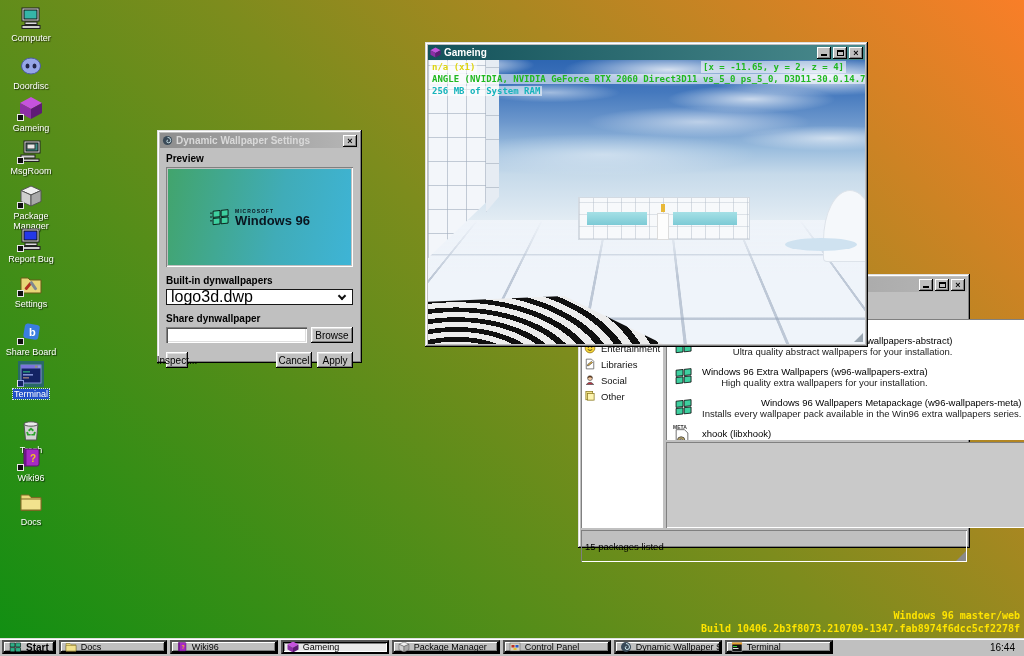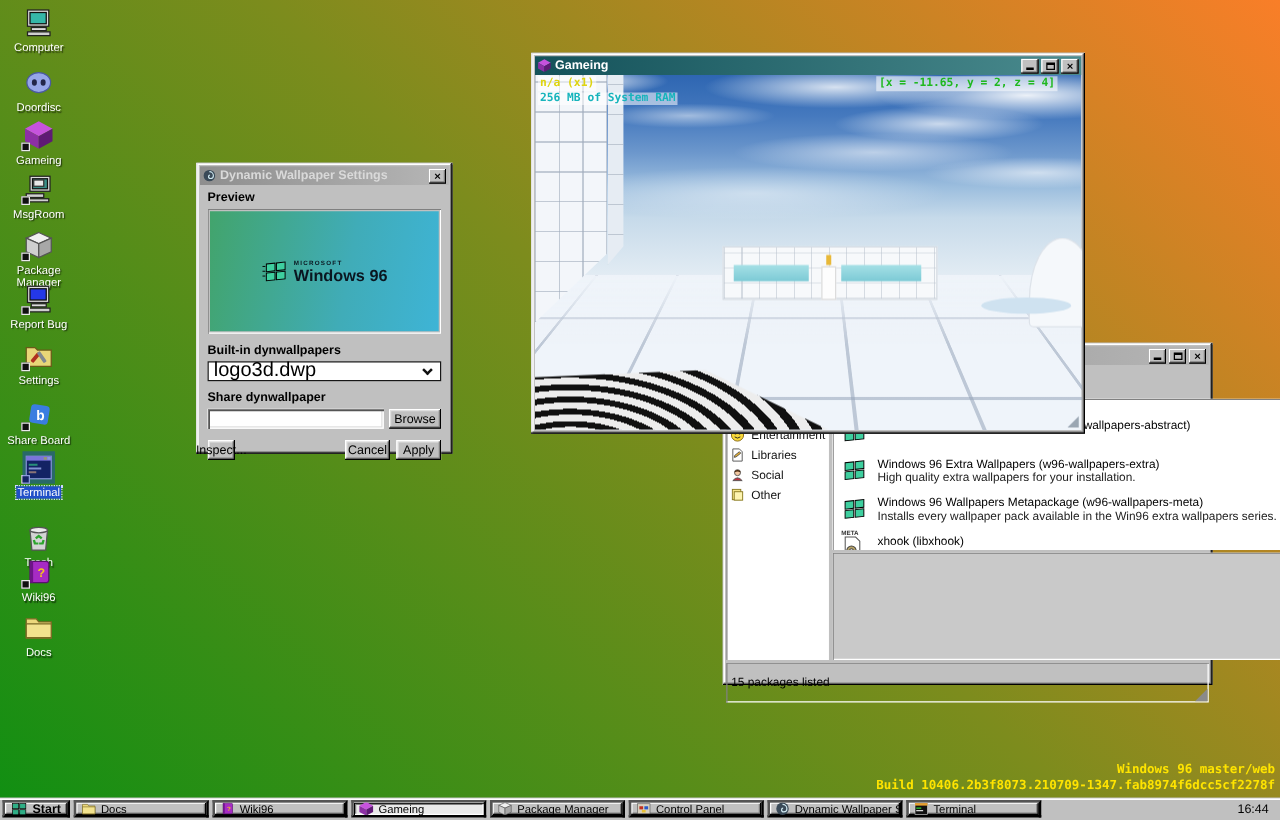--- a/index.html
+++ b/index.html
@@ -108,21 +108,21 @@
          font-family:"DejaVu Sans Mono", monospace; font-weight:bold; font-size:9px; line-height:12px; }
   #hud .hrow1 { display:flex; justify-content:space-between; }
   #hud span { background:rgba(255,255,255,.55); padding:0 2px; white-space:nowrap; }
   .hyellow { color:#ded410; } .hgreen { color:#1fb81f; } .hcyan { color:#17b4bc; }
   #grip { position:absolute; right:2px; bottom:2px; width:0; height:0; border-style:solid;
           border-width:0 0 9px 9px; border-color:transparent transparent #9aa6b2 transparent; }
 
   
   #pm-win { left:578px; top:274px; width:392px; height:274px; z-index:6; }
   #pm-toolbar { height:27px; }
-  #pm-main { display:flex; gap:3px; height:209px; }
+  #pm-main { display:flex; gap:3px; height:209px;text-align:right; }
   #pm-cats { width:82px; background:#fff; padding:5px 3px;
              box-shadow: inset 1px 1px 0 #808080, inset -1px -1px 0 #fff; }
   .cat { display:flex; align-items:center; gap:5px; height:16px; font-size:9.5px; color:#111; }
   #pm-right { flex:1; display:flex; flex-direction:column; gap:2px; }
   #pm-listrow { height:121px; display:flex; }
   #pm-list { flex:1; background:#fff; overflow:hidden; position:relative;
              box-shadow: inset 1px 1px 0 #808080, inset -1px -1px 0 #fff; padding:16px 4px 0 6px; }
   .pkg { display:flex; gap:6px; height:31px; }
   .pkg .pkicon { width:24px; flex:none; position:relative; }
   .pkg .pkt { font-size:9.5px; color:#000; white-space:nowrap; }
@@ -452,20 +452,21 @@
                     <g transform="skewY(-6) translate(0,2)">
                       <rect x="5" y="4" width="9" height="8" fill="#3ecf9f" stroke="#000"></rect>
                       <rect x="15.5" y="4" width="9" height="8" fill="#3ecf9f" stroke="#000"></rect>
                       <rect x="5" y="13.5" width="9" height="8" fill="#3ecf9f" stroke="#000"></rect>
                       <rect x="15.5" y="13.5" width="9" height="8" fill="#3ecf9f" stroke="#000"></rect>
                     </g>
                   </svg>
               </span>
               <span>
                 <div class="pkt">Windows 96 Abstract Wallpapers (w96-wallpapers-abstract)</div>
+                <div class="pkd">Ultra quality abstract wallpapers for your installation.</div>
               </span>
             </div>
             <div class="pkg">
               <span class="pkicon">
                 <svg width="22" height="20" viewBox="0 0 28 26">
                     <g transform="skewY(-6) translate(0,2)">
                       <rect x="5" y="4" width="9" height="8" fill="#3ecf9f" stroke="#000"></rect>
                       <rect x="15.5" y="4" width="9" height="8" fill="#3ecf9f" stroke="#000"></rect>
                       <rect x="5" y="13.5" width="9" height="8" fill="#3ecf9f" stroke="#000"></rect>
                       <rect x="15.5" y="13.5" width="9" height="8" fill="#3ecf9f" stroke="#000"></rect>
@@ -553,20 +554,21 @@
           <span id="blight"></span>
       </div>
       <div id="dome"></div>
       <div id="pond"></div>
       <div id="spiral"></div>
       <div id="hud">
         <div class="hrow1">
           <span class="hyellow">n/a (x1)</span>
           <span class="hgreen">[x = -11.65, y = 2, z = 4]</span>
         </div>
+        <div><span class="hgreen">ANGLE (NVIDIA, NVIDIA GeForce RTX 2060 Direct3D11 vs_5_0 ps_5_0, D3D11-30.0.14.7</span></div>
         <div><span class="hcyan">256 MB of System RAM</span></div>
       </div>
       <span id="grip"></span>
     </div>
   </div>
 
   <div id="taskbar">
     <button id="start-btn" class="tk raised">
       <span>
         <svg width="13" height="13" viewBox="0 0 24 24">

